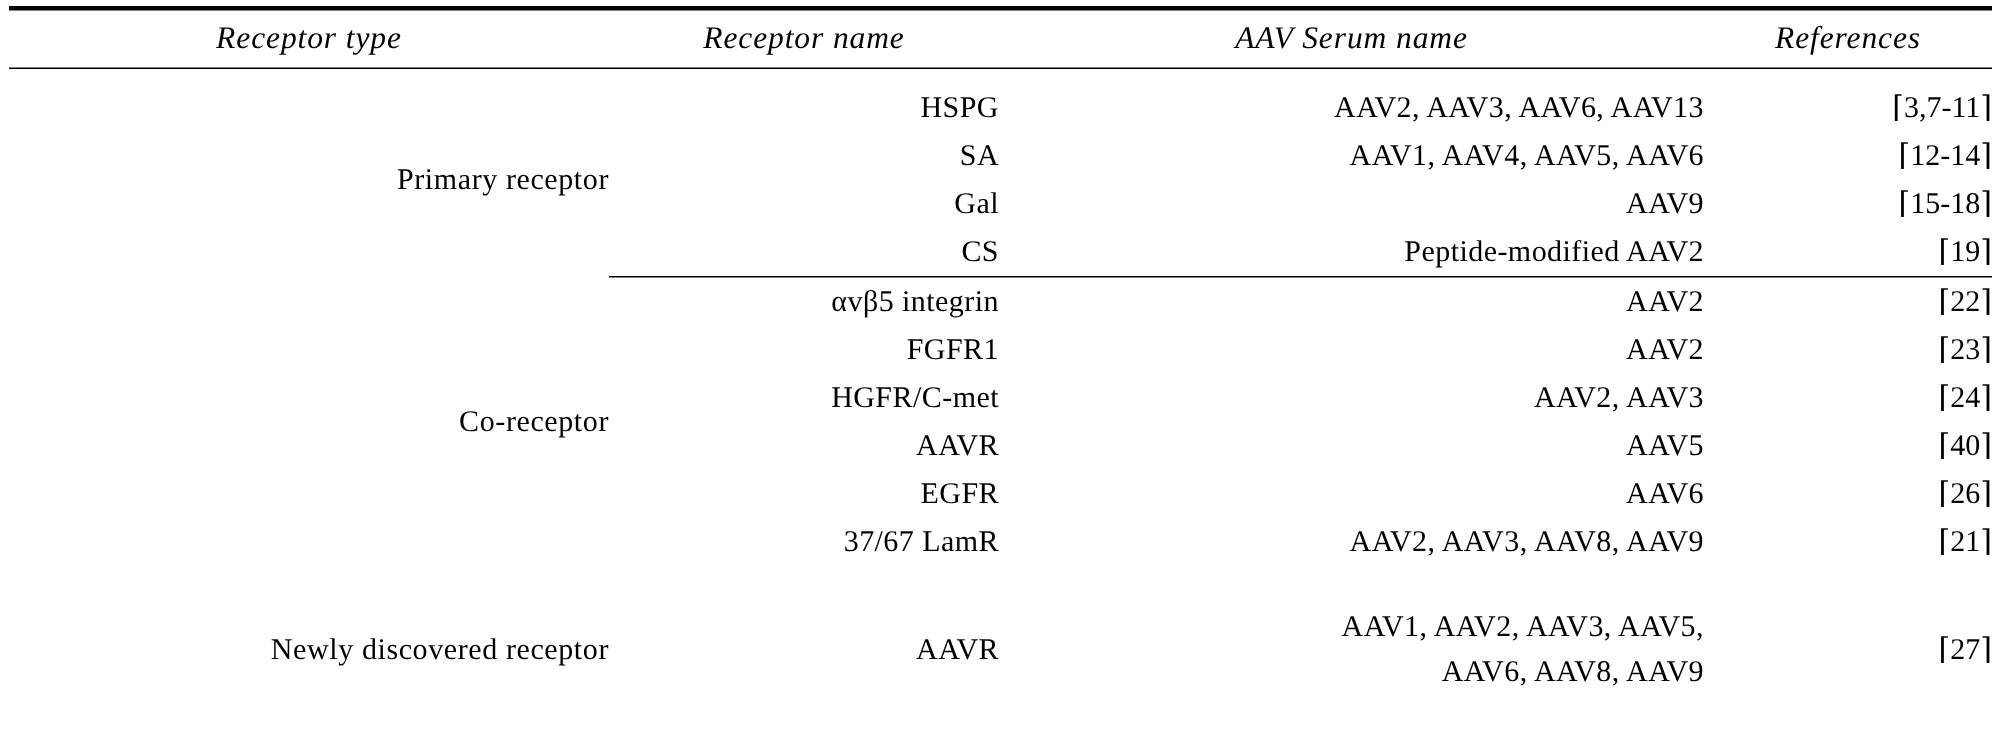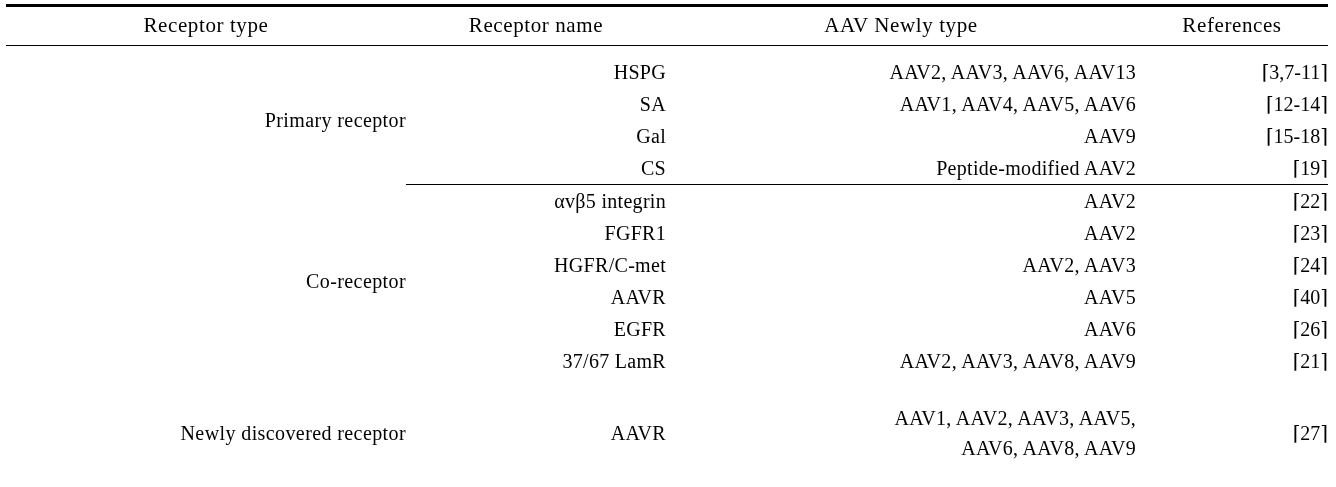--- a/index.html
+++ b/index.html
@@ -38,20 +38,21 @@
   
   thead tr.head-row th {
     border-top: 3px solid #000;
     border-bottom: 1.5px solid #000;
     font-weight: normal;
     font-size: 21px;
     letter-spacing: 0.6px;
     padding: 6px 0 7px 0;
     text-align: center;
     vertical-align: middle;
+    font-style: italic;
   }
 
   tbody td {
     font-size: 20px;
     letter-spacing: 0.3px;
     text-align: right;
     vertical-align: middle;
     padding: 0;
     border: 0;
     height: 32px;
@@ -104,21 +105,21 @@
       <col class="c-type">
       <col class="c-name">
       <col class="c-serum">
       <col class="c-ref">
     </colgroup>
 
     <thead>
       <tr class="head-row">
         <th>Receptor type</th>
         <th>Receptor name</th>
-        <th>AAV Newly type</th>
+        <th>AAV Serum name</th>
         <th>References</th>
       </tr>
     </thead>
 
     <tbody>
 
       <tr class="pad-row">
         <td></td>
         <td></td>
         <td></td>

